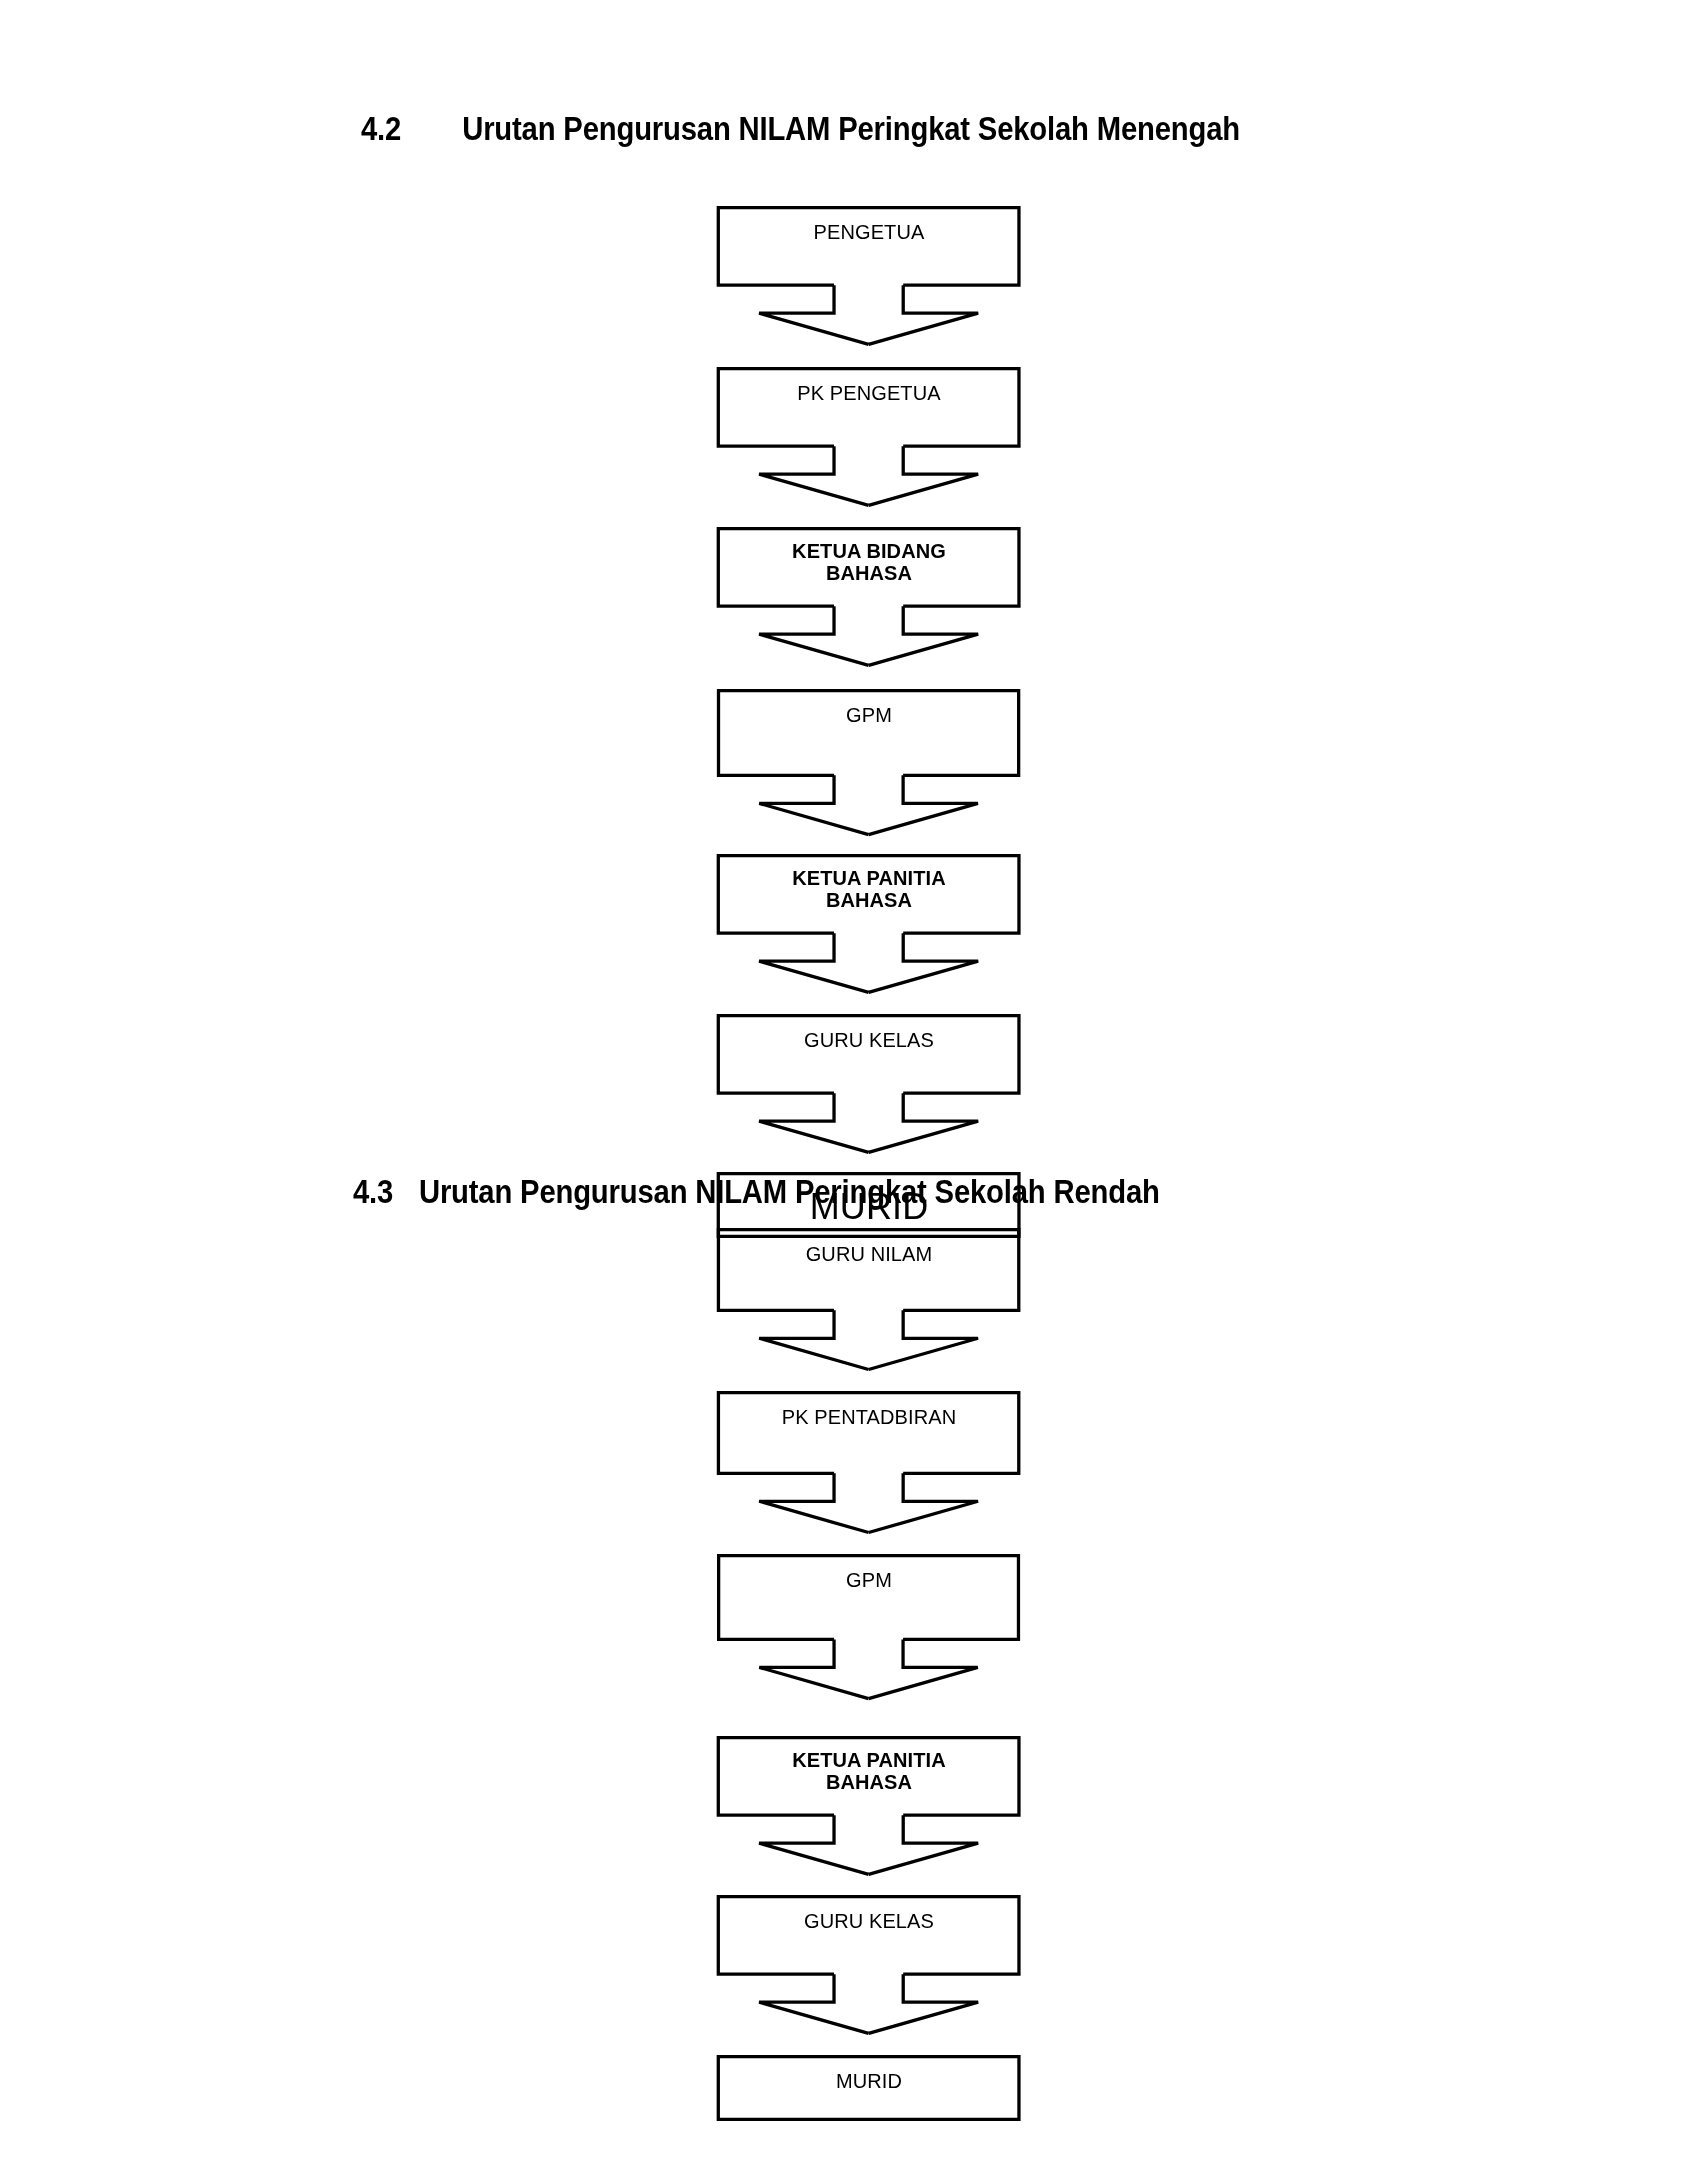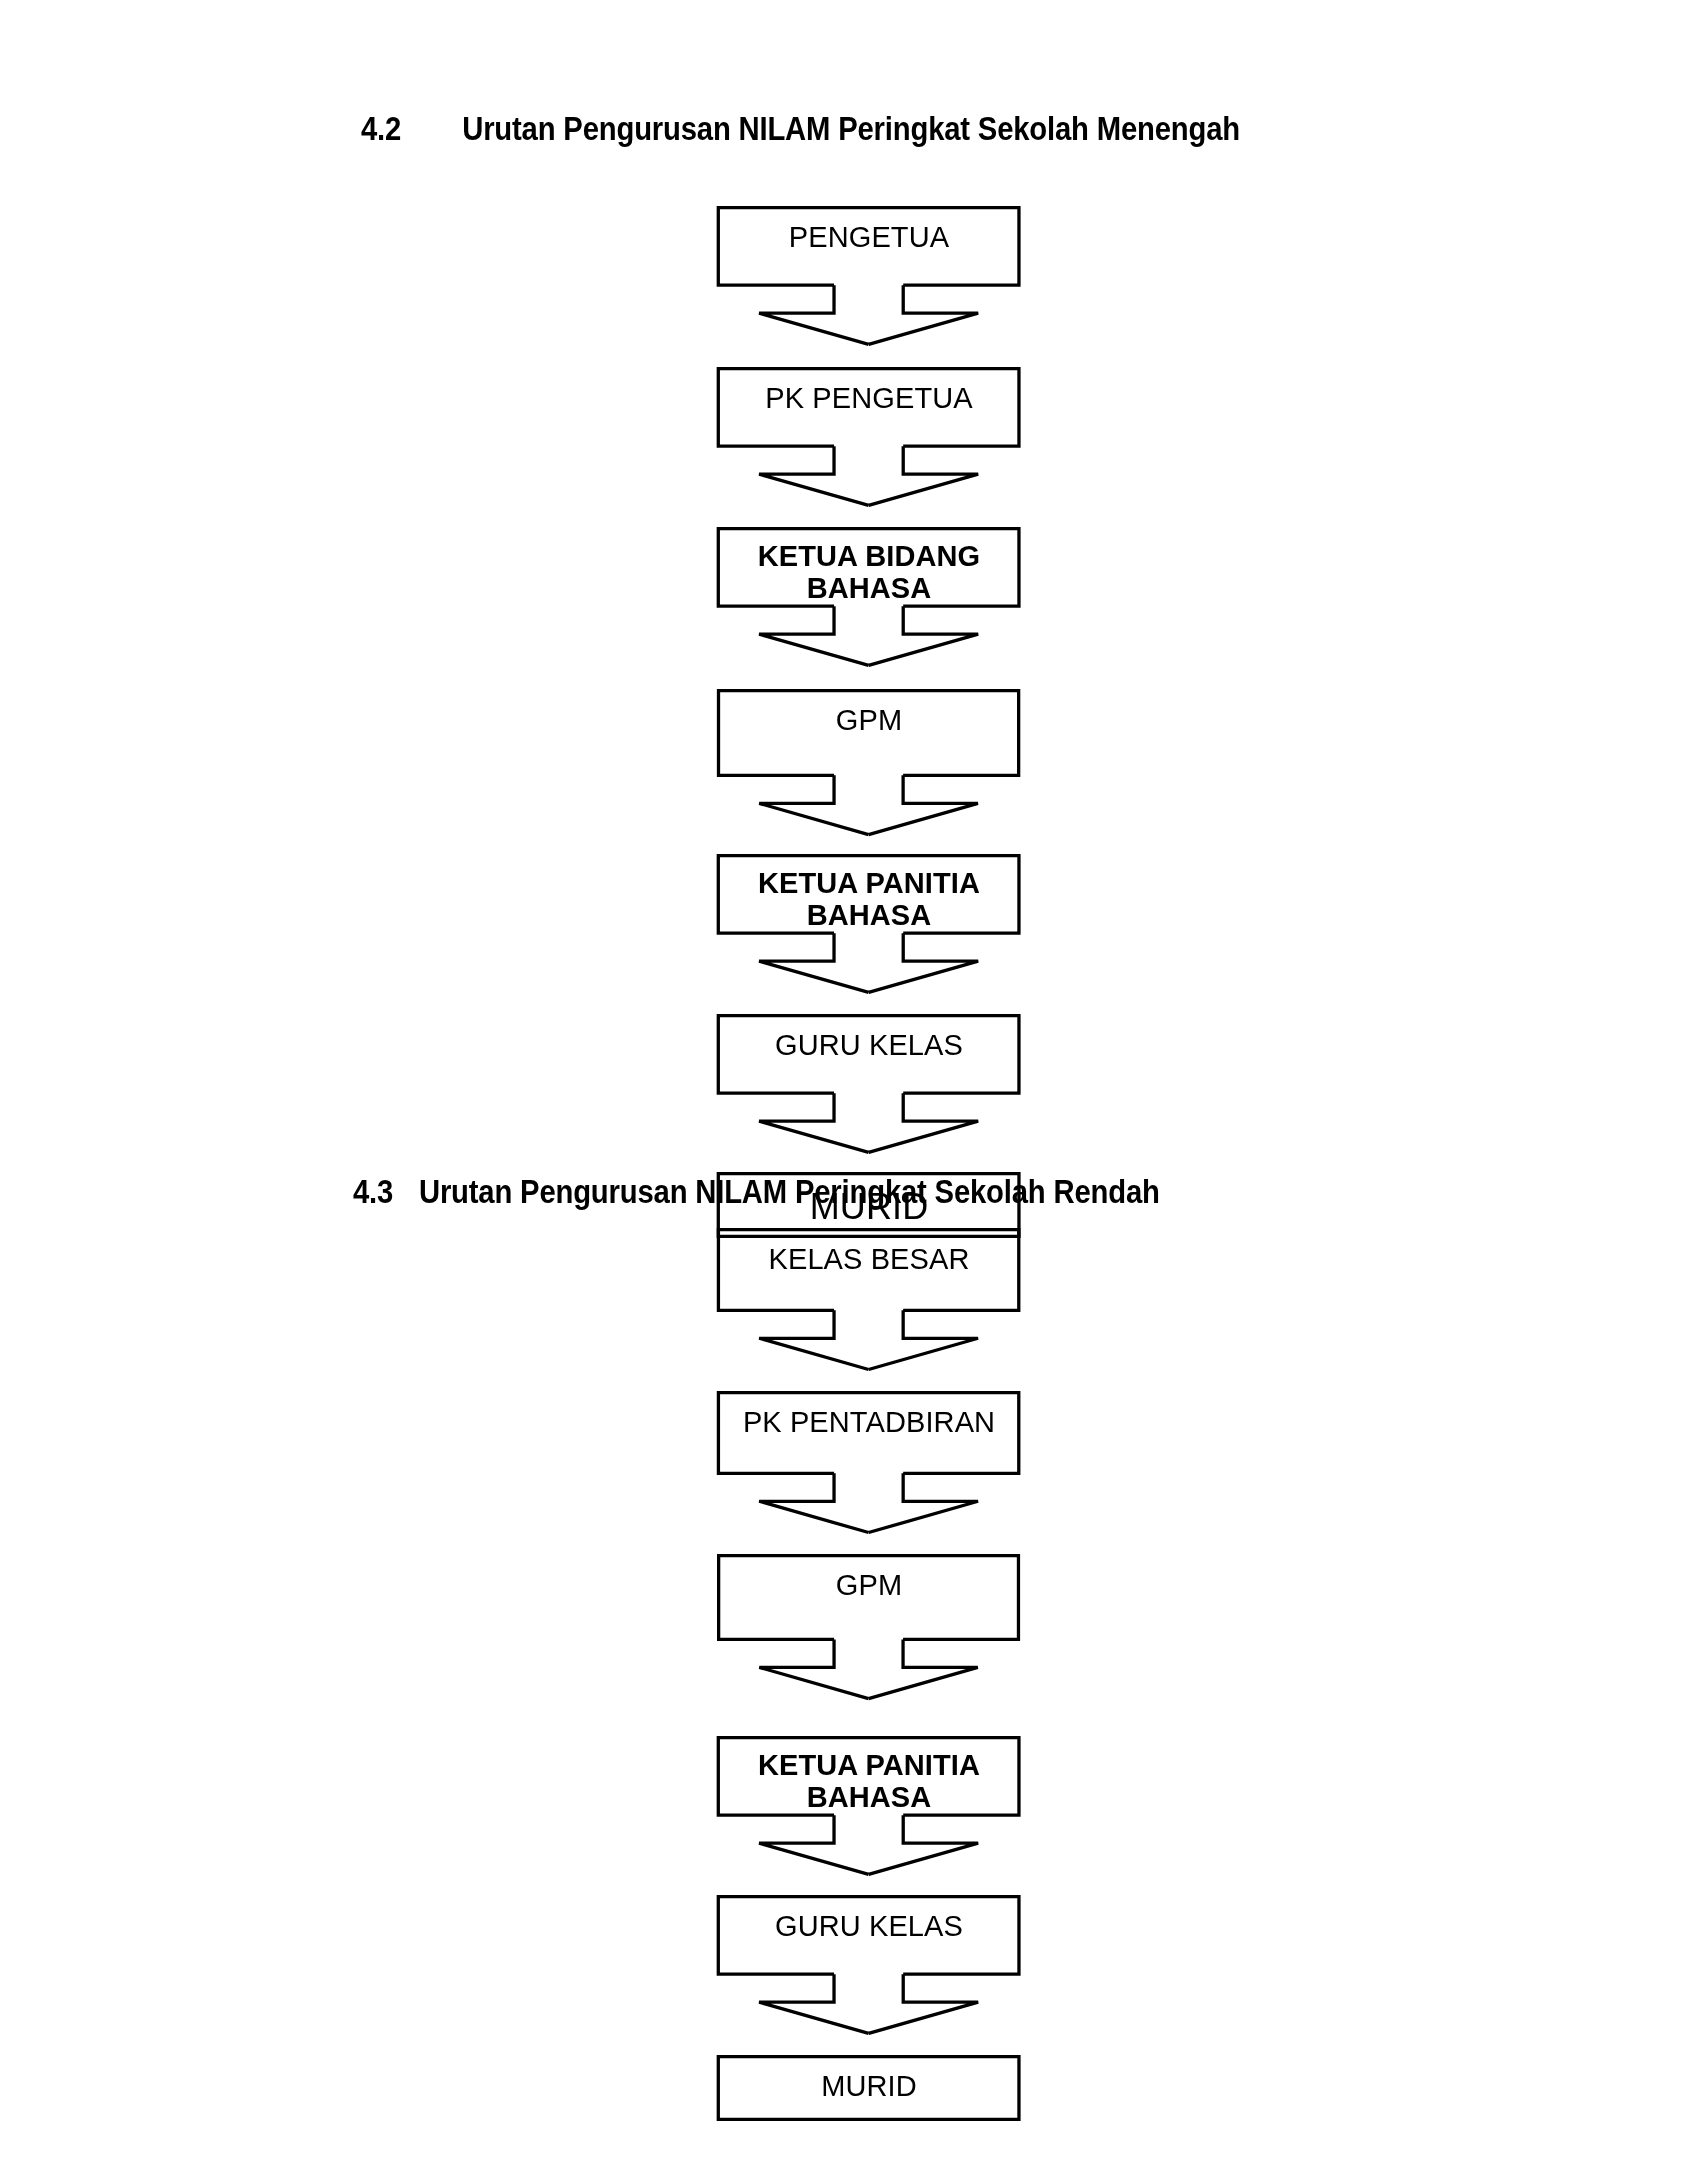--- a/index.html
+++ b/index.html
@@ -86,21 +86,21 @@
     text-align: center;
     font-family: "Liberation Sans", sans-serif;
     font-weight: normal;
     color: #000000;
     line-height: 1.12;
     letter-spacing: 0.1px;
   }
   .node-label.one-line { top: 15px; }
   .node-label.two-line { top: 13px; font-weight: bold; }
 
-  .size-normal { font-size: 29px; }
+  .size-normal { font-size: 20px; }
   .size-large  { font-size: 36px; }
 </style>
 </head>
 <body>
 
 <div class="page">
 
   <div class="heading" id="heading-42">
     <span class="num">4.2</span>
     <span class="txt">Urutan Pengurusan NILAM Peringkat Sekolah Menengah</span>
@@ -168,21 +168,21 @@
     <span class="txt">Urutan Pengurusan NILAM Peringkat Sekolah Rendah</span>
   </div>
 
   <div class="chart" id="chart-2" style="height: 891px;">
       <div class="node" style="position: absolute; top: 0px; left: 0px;">
         <svg width="1687" height="158" viewBox="0 0 2048 192">
           <path d="M 1012.5 100 L 872 100 L 872 2 L 1237 2 L 1237 100 L 1096.5 100" fill="none" stroke="#000000" stroke-width="4" stroke-linejoin="miter" stroke-linecap="butt"></path>
           <path d="M 1012.5 100 L 1012.5 134 L 921.5 134 L 1054.5 172" fill="none" stroke="#000000" stroke-width="4" stroke-linejoin="miter" stroke-linecap="butt"></path>
           <path d="M 1096.5 100 L 1096.5 134 L 1187.5 134 L 1054.5 172" fill="none" stroke="#000000" stroke-width="4" stroke-linejoin="miter" stroke-linecap="butt"></path>
         </svg>
-        <div class="node-label one-line size-normal">KELAS BESAR</div>
+        <div class="node-label one-line size-normal">GURU NILAM</div>
       </div>
       <div class="node" style="position: absolute; top: 163px; left: 0px;">
         <svg width="1687" height="158" viewBox="0 0 2048 192">
           <path d="M 1012.5 100 L 872 100 L 872 2 L 1237 2 L 1237 100 L 1096.5 100" fill="none" stroke="#000000" stroke-width="4" stroke-linejoin="miter" stroke-linecap="butt"></path>
           <path d="M 1012.5 100 L 1012.5 134 L 921.5 134 L 1054.5 172" fill="none" stroke="#000000" stroke-width="4" stroke-linejoin="miter" stroke-linecap="butt"></path>
           <path d="M 1096.5 100 L 1096.5 134 L 1187.5 134 L 1054.5 172" fill="none" stroke="#000000" stroke-width="4" stroke-linejoin="miter" stroke-linecap="butt"></path>
         </svg>
         <div class="node-label one-line size-normal">PK PENTADBIRAN</div>
       </div>
       <div class="node" style="position: absolute; top: 326px; left: 0px;">

